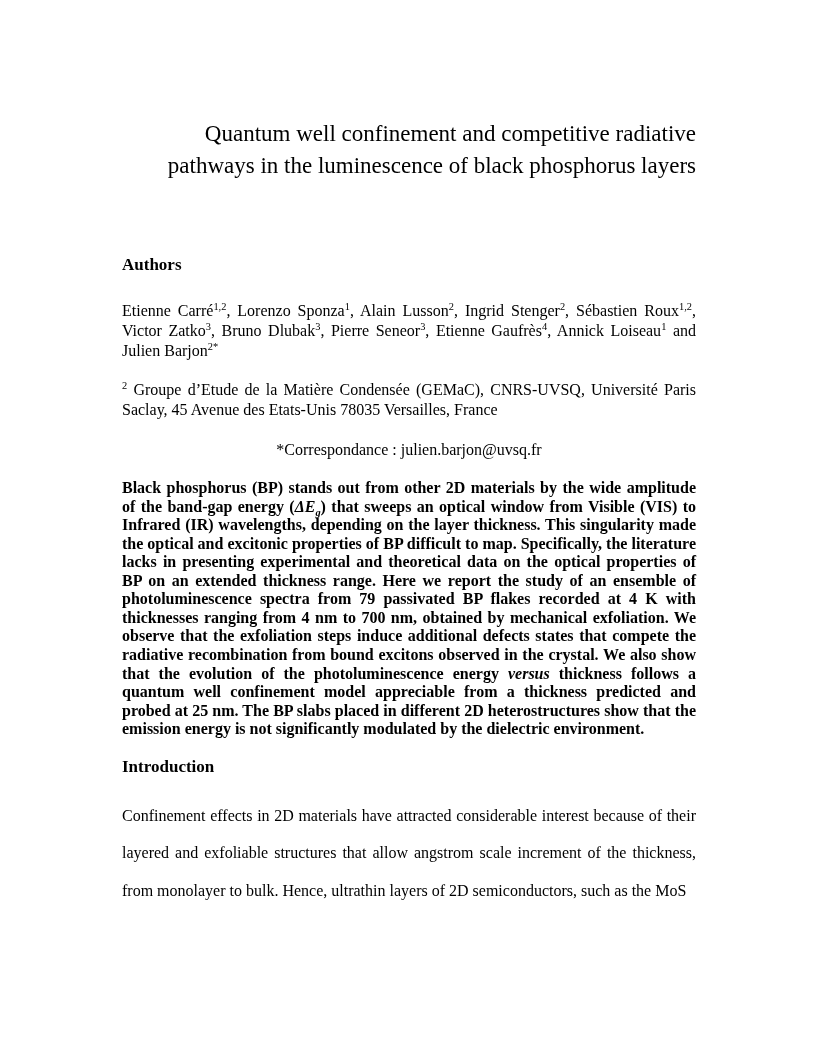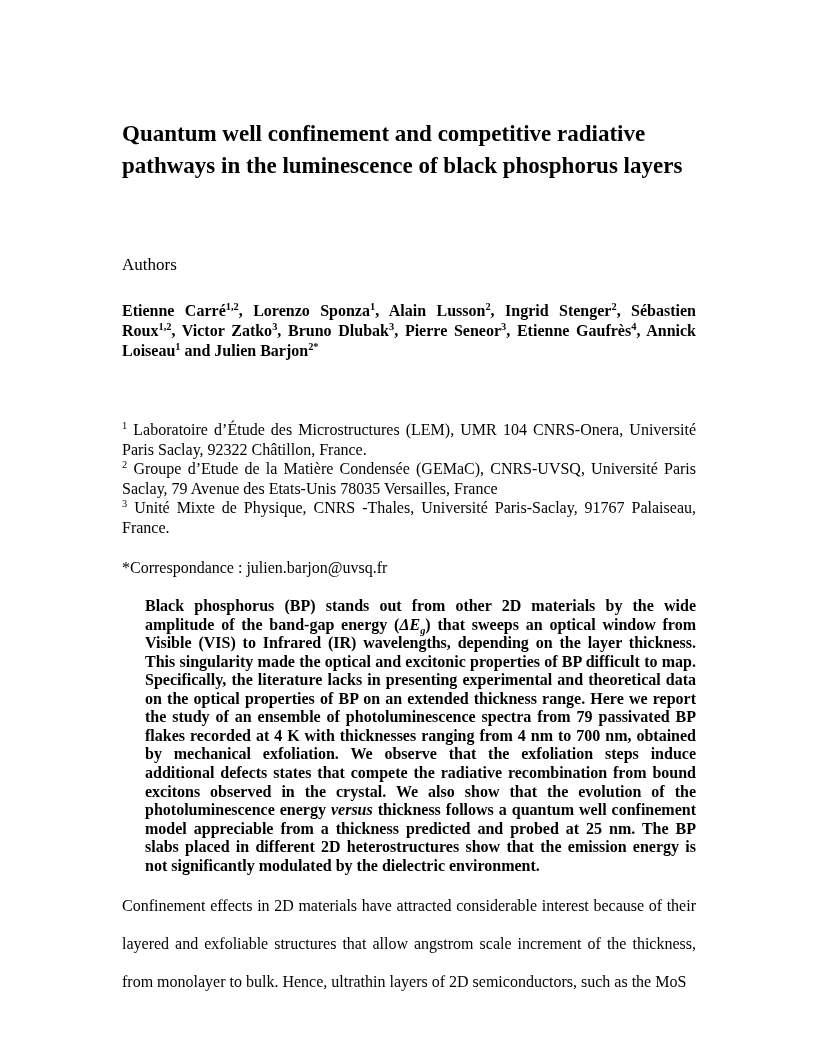--- a/index.html
+++ b/index.html
@@ -10,48 +10,47 @@
     min-height: 1056px;
     margin: 0 auto;
     padding: 118px 120px 60px 122px;
     background: #ffffff;
     color: #000000;
     font-family: "Liberation Serif", serif;
     font-size: 16px;
   }
   h1.title {
     font-size: 23px;
-    font-weight: bold;
+    font-weight: normal;
     line-height: 1.38;
     margin: 0 0 74px 0;
+    text-align: right;
   }
   h2.sec {
     font-size: 17px;
-    font-weight: normal;
+    font-weight: bold;
     margin: 0 0 26px 0;
   }
-  p { margin: 0; }
+  p { margin: 0; text-align: center; }
   .just { text-align: justify; }
   .authors {
     line-height: 1.22;
-    margin-bottom: 60px;
-    font-weight: bold;
+    margin-bottom: 20px;
   }
   .affiliations {
     line-height: 1.22;
     margin-bottom: 22px;
   }
   .correspondence {
     margin-bottom: 20px;
   }
   .abstract {
     font-weight: bold;
     line-height: 1.16;
     margin-bottom: 18px;
-    margin-left: 23px;
   }
   .intro {
     line-height: 2.35;
     margin-top: -6px;
   }
   sup, sub {
     font-size: 0.65em;
     line-height: 0;
   }
   .it { font-style: italic; }
@@ -61,26 +60,25 @@
 
 <div class="page">
 
   <h1 class="title">Quantum well confinement and competitive radiative pathways in the luminescence of black phosphorus layers</h1>
 
   <h2 class="sec">Authors</h2>
 
   <p class="authors just"><span>Etienne Carré</span><sup>1,2</sup><span>, Lorenzo Sponza</span><sup>1</sup><span>, Alain Lusson</span><sup>2</sup><span>, Ingrid Stenger</span><sup>2</sup><span>, Sébastien Roux</span><sup>1,2</sup><span>, Victor Zatko</span><sup>3</sup><span>, Bruno Dlubak</span><sup>3</sup><span>, Pierre Seneor</span><sup>3</sup><span>, Etienne Gaufrès</span><sup>4</sup><span>, Annick Loiseau</span><sup>1</sup><span> and Julien Barjon</span><sup>2*</sup></p>
 
   <div class="affiliations">
-    <p class="just"><sup>1</sup><span> Laboratoire d’Étude des Microstructures (LEM), UMR 104 CNRS-Onera, Université Paris Saclay, 92322 Châtillon, France.</span></p>
-    <p class="just"><sup>2</sup><span> Groupe d’Etude de la Matière Condensée (GEMaC), CNRS-UVSQ, Université Paris Saclay, 79 Avenue des Etats-Unis 78035 Versailles, France</span></p>
-    <p class="just"><sup>3</sup><span> Unité Mixte de Physique, CNRS -Thales, Université Paris-Saclay, 91767 Palaiseau, France.</span></p>
+    <p class="just"><sup>2</sup><span> Groupe d’Etude de la Matière Condensée (GEMaC), CNRS-UVSQ, Université Paris Saclay, 45 Avenue des Etats-Unis 78035 Versailles, France</span></p>
   </div>
 
   <p class="correspondence">*Correspondance : julien.barjon@uvsq.fr</p>
 
 
   <p class="abstract just"><span>Black phosphorus (BP) stands out from other 2D materials by the wide amplitude of the band-gap energy (</span><span class="it">ΔE</span><sub class="it">g</sub><span>) that sweeps an optical window from Visible (VIS) to Infrared (IR) wavelengths, depending on the layer thickness. This singularity made the optical and excitonic properties of BP difficult to map. Specifically, the literature lacks in presenting experimental and theoretical data on the optical properties of BP on an extended thickness range. Here we report the study of an ensemble of photoluminescence spectra from 79 passivated BP flakes recorded at 4 K with thicknesses ranging from 4 nm to 700 nm, obtained by mechanical exfoliation. We observe that the exfoliation steps induce additional defects states that compete the radiative recombination from bound excitons observed in the crystal. We also show that the evolution of the photoluminescence energy </span><span class="it">versus</span><span> thickness follows a quantum well confinement model appreciable from a thickness predicted and probed at 25 nm. The BP slabs placed in different 2D heterostructures show that the emission energy is not significantly modulated by the dielectric environment.</span></p>
 
+  <h2 class="sec">Introduction</h2>
 
   <p class="intro just"><span>Confinement effects in 2D materials have attracted considerable interest because of their layered and exfoliable structures that allow angstrom scale increment of the thickness, from monolayer to bulk. Hence, ultrathin layers of 2D semiconductors, such as the MoS</span></p>
 
 </div>
 
 </body></html>

